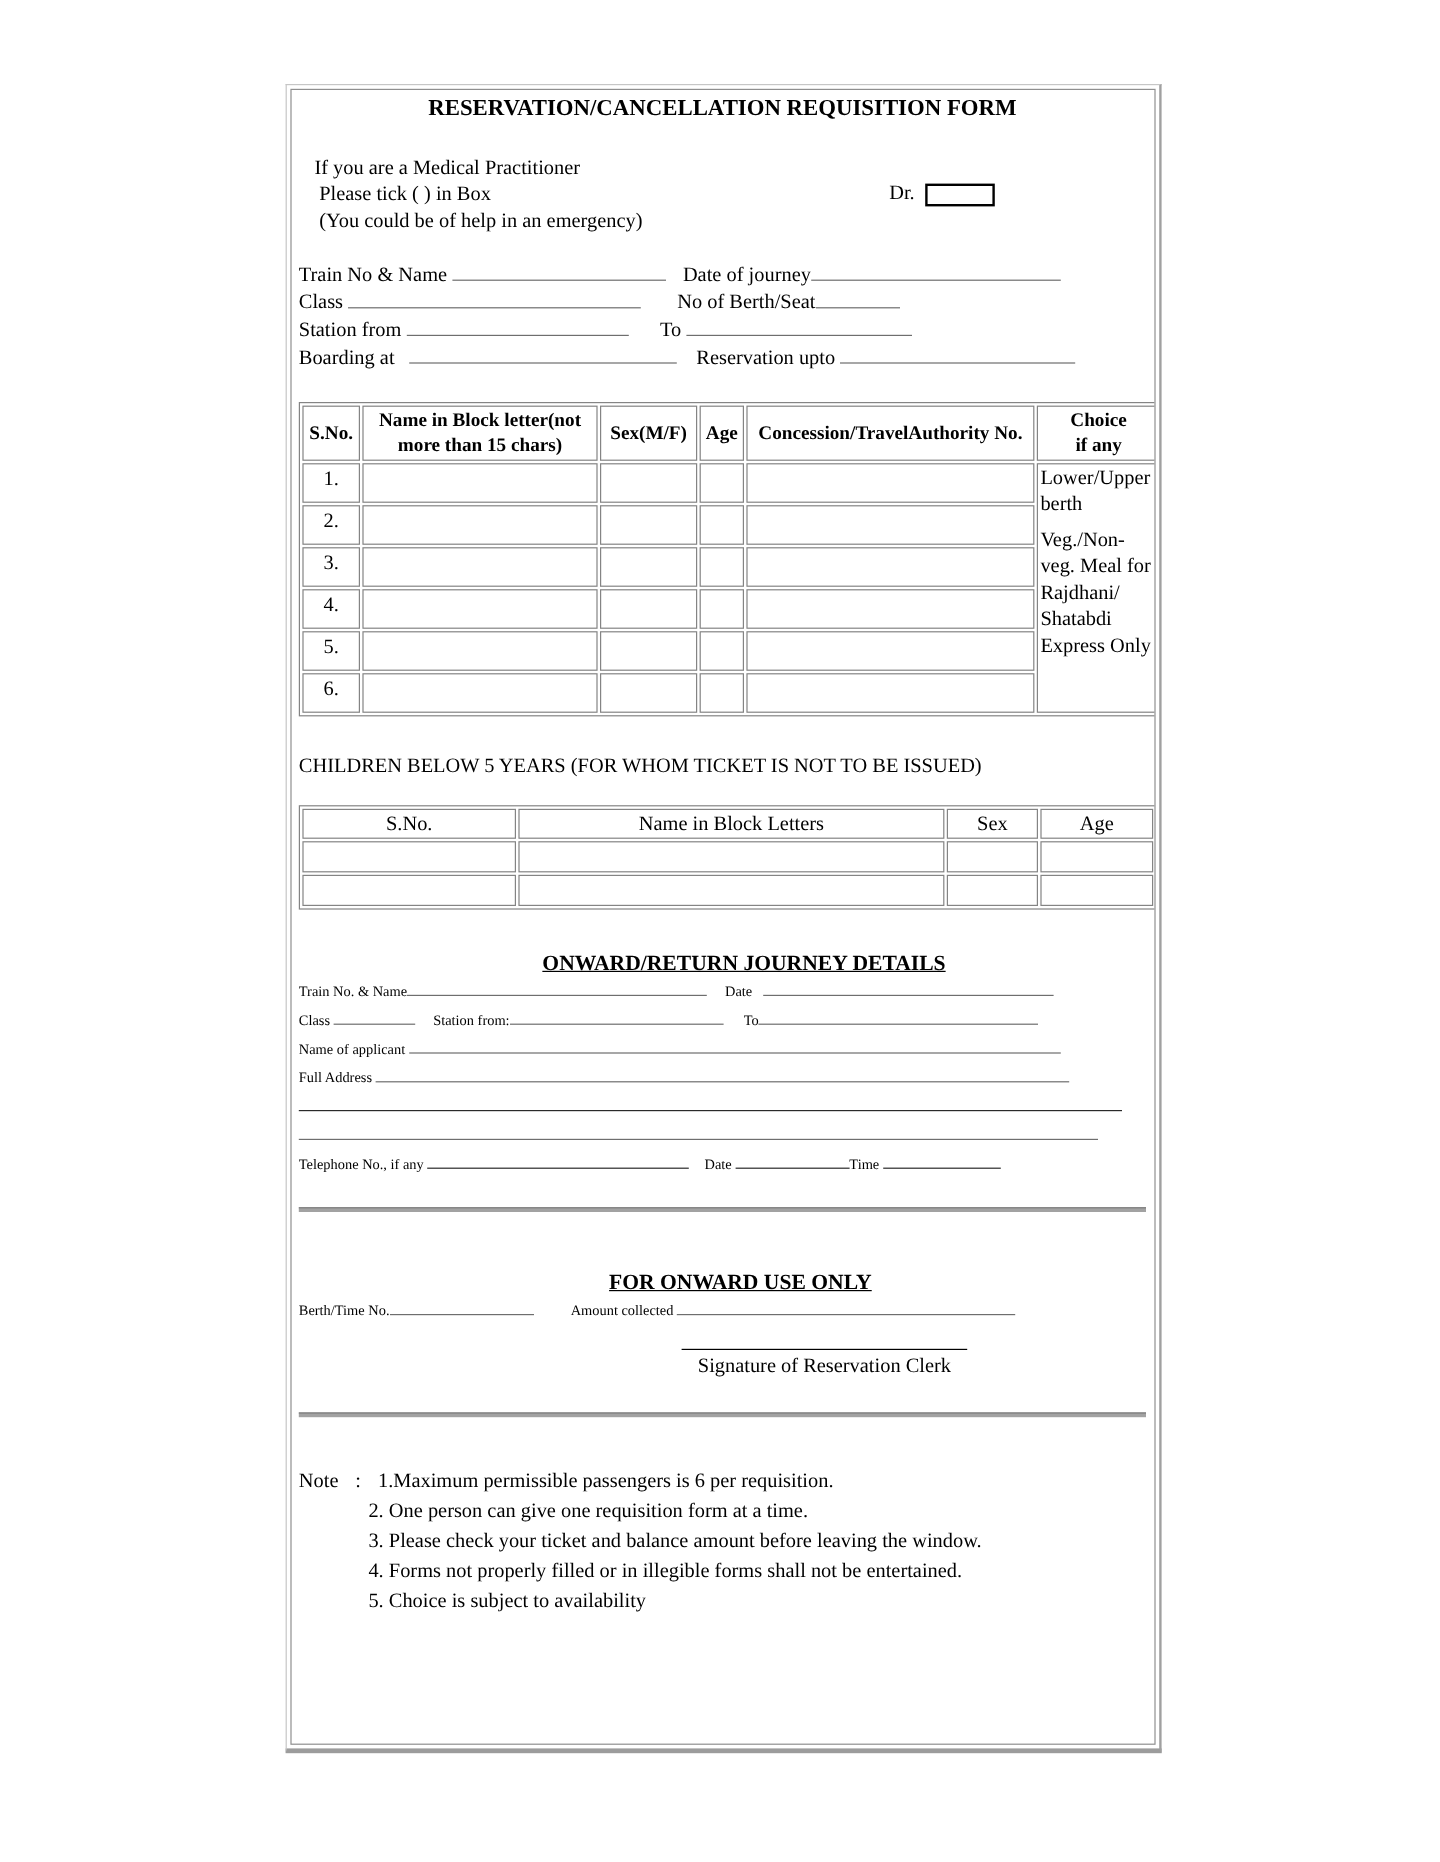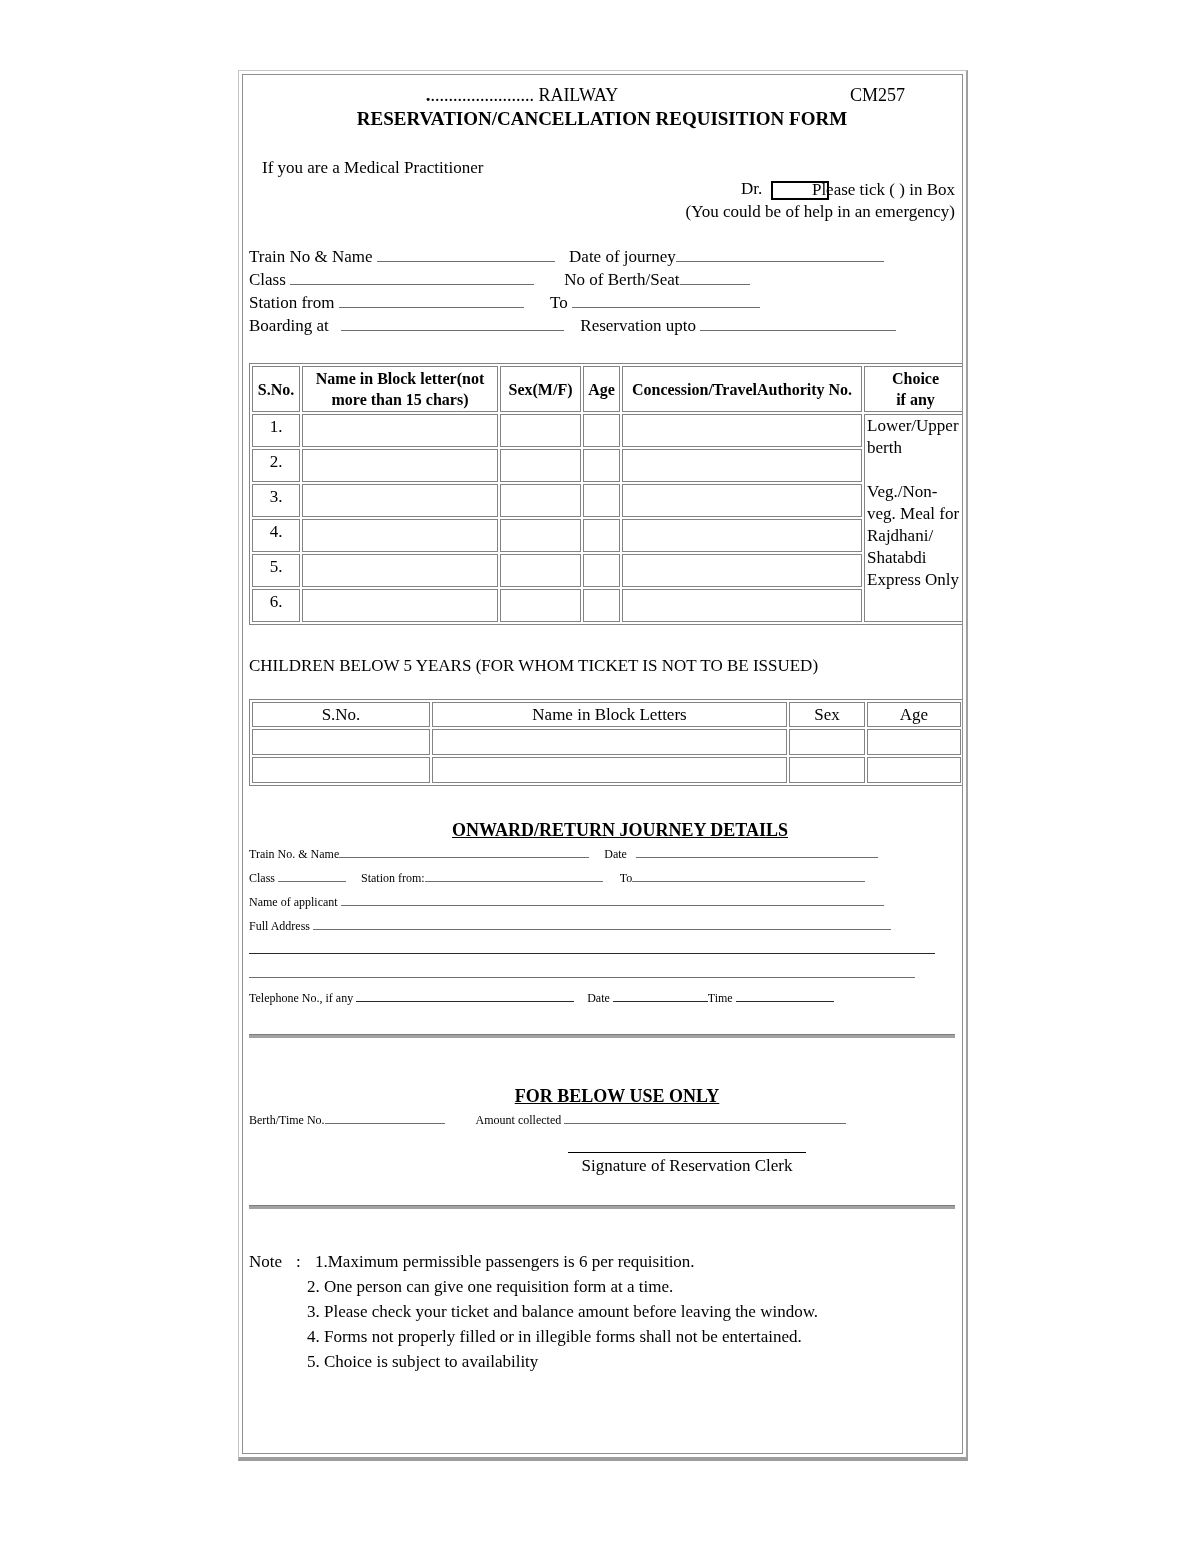--- a/index.html
+++ b/index.html
@@ -24,21 +24,21 @@
 
   
   .hdr-row { position:relative; text-align:center; margin-top:4px; font-size:18px; line-height:24px; }
   .hdr-center { position:relative; left:-80px; }
   .leader-dot { font-weight:bold; font-size:19px; }
   .form-code { position:absolute; right:50px; top:0; font-size:18px; }
   .form-title { text-align:center; font-weight:bold; font-size:19px; line-height:24px; }
 
   
   .medical { margin-top:26px; line-height:22px; font-size:17px; position:relative; padding-left:13px; }
-  .medical .l2, .medical .l3 { padding-left:4px;text-align:right; }
+  .medical .l2, .medical .l3 { padding-left:4px; }
   .dr-group { position:absolute; left:492px; top:21px; }
   .dr-box { display:inline-block; width:54px; height:15px; border:2px solid #000; margin-left:9px; vertical-align:middle; }
 
   
   .fields { margin-top:22px; font-size:17px; }
   .fline { height:23px; line-height:23px; white-space:nowrap; }
   .fline24 { height:24px; line-height:24px; white-space:nowrap; font-size:12px; }
   .bl { display:inline-block; border-bottom:1px solid #6e6e6e; height:14px; vertical-align:baseline; }
   .blk { display:inline-block; border-bottom:1px solid #2a2a2a; height:14px; vertical-align:baseline; }
 
@@ -46,21 +46,21 @@
   table { border-collapse:separate; border-spacing:2px; }
   .ptable { margin-top:26px; width:711px; table-layout:fixed; border:1px solid #848484; }
   .ptable th {
     border:1px solid #848484; font-size:16px; font-weight:bold;
     text-align:center; vertical-align:middle; line-height:21px; padding:1px 1px;
   }
   .ptable td { border:1px solid #848484; font-size:17px; }
   .ptable td.sno { text-align:center; vertical-align:top; height:30px; line-height:21px; padding-top:1px; }
   .prewrap { white-space:pre-line; }
   .choice-cell { vertical-align:top; text-align:left; line-height:22px; padding:0 1px 0 2px; }
-  .choice-cell .p2 { margin-top:22px; }
+  .choice-cell .p2 { margin-top:8px; }
 
   
   .children-heading { margin-top:30px; font-size:17px; line-height:22px; }
   .ctable { margin-top:22px; width:711px; table-layout:fixed; border:1px solid #848484; }
   .ctable th { border:1px solid #848484; font-weight:normal; font-size:17px; line-height:21px; text-align:center; padding:1px; }
   .ctable td { border:1px solid #848484; height:24px; }
 
   
   .onward-heading { margin-top:32px; text-align:center; font-weight:bold; font-size:18px; text-decoration:underline; position:relative; left:18px; line-height:24px; }
   .sig-heading { margin-top:12px; text-align:center; font-weight:bold; font-size:17px; position:relative; left:28px; line-height:22px; }
@@ -80,24 +80,20 @@
   .note-colon { position:absolute; left:47px; top:0; }
   .note-item.first { text-indent:8px; }
 </style>
 </head>
 <body>
 
 <div class="sheet">
   <div class="inner">
     <div class="content">
 
-      <div class="hdr-row">
-        <span class="hdr-center"><span class="leader-dot">.</span><span>.......................</span><span> RAILWAY</span></span>
-        <span class="form-code">CM257</span>
-      </div>
       <div class="form-title">RESERVATION/CANCELLATION REQUISITION FORM</div>
 
       <div class="medical">
         <div class="l1">If you are a Medical Practitioner</div>
         <div class="l2">Please tick ( ) in Box</div>
         <div class="l3">(You could be of help in an emergency)</div>
         <div class="dr-group"><span>Dr.</span><span class="dr-box"></span></div>
       </div>
 
       <div class="fields">
@@ -251,21 +247,21 @@
       <div class="fline24">
         <span>Telephone No., if any</span>
         <span class="blk" style="width:218px"></span>
         <span style="margin-left:10px">Date</span>
         <span class="blk" style="width:95px"></span><span>Time</span>
         <span class="blk" style="width:98px"></span>
       </div>
 
       <hr class="rule">
 
-      <div class="office-heading">FOR BELOW USE ONLY</div>
+      <div class="office-heading">FOR ONWARD USE ONLY</div>
       <div class="fline24">
         <span>Berth/Time No.</span><span class="bl" style="width:120px"></span>
         <span style="margin-left:28px">Amount collected</span>
         <span class="bl" style="width:282px"></span>
       </div>
       <div class="clerk">
         <div class="clerk-line"></div>
         <div class="clerk-label">Signature of Reservation Clerk</div>
       </div>
 

